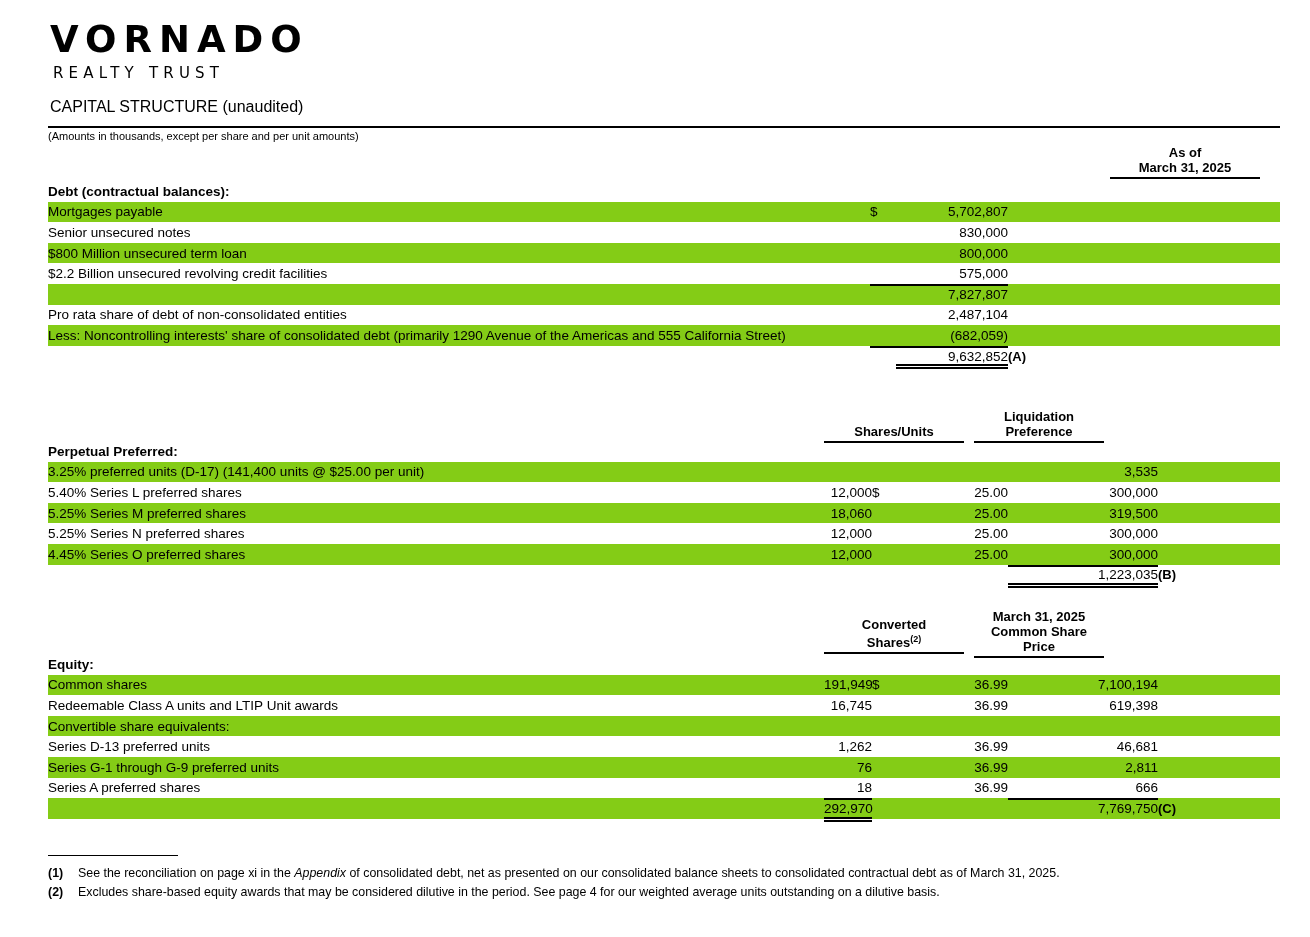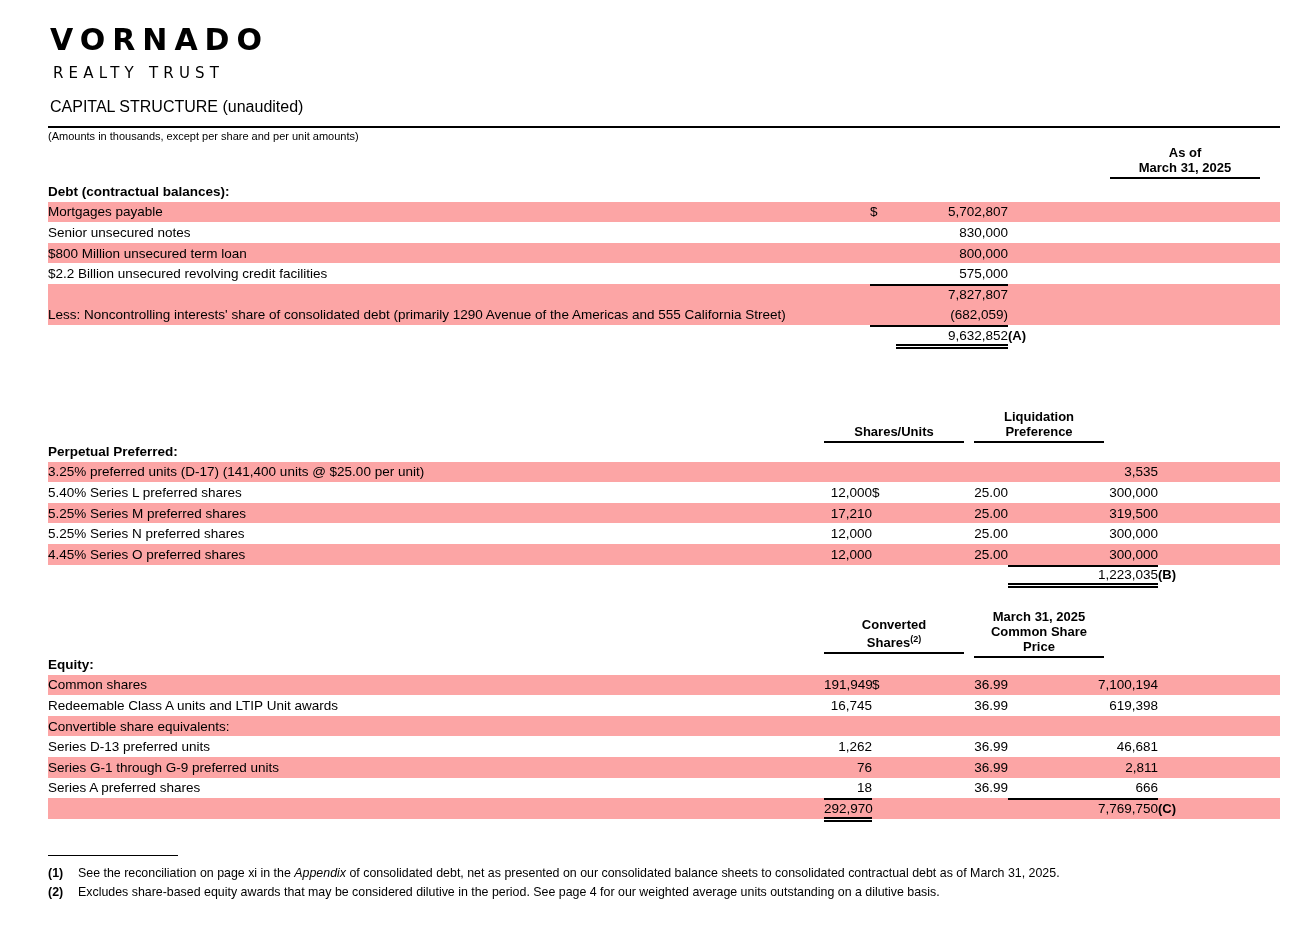--- a/index.html
+++ b/index.html
@@ -23,21 +23,21 @@
   }
 
   
   .logo-block {
     position: absolute;
     left: 50px;
     top: 20px;
   }
   .logo-word {
     font-family: "DejaVu Sans", sans-serif;
-    font-size: 30px;
+    font-size: 37px;
     font-weight: bold;
     letter-spacing: 7px;
     line-height: 40px;
     color: #000;
   }
   .logo-sub {
     font-family: "DejaVu Sans", sans-serif;
     font-size: 15px;
     letter-spacing: 5.2px;
     line-height: 14px;
@@ -78,21 +78,21 @@
     border-collapse: collapse;
     table-layout: fixed;
     font-size: 13.5px;
   }
   table.fin td {
     padding: 0;
     height: 20.6px;
     vertical-align: middle;
     white-space: nowrap;
   }
-  .shade { background: #fca5a5; }
+  .shade { background: #84cc16; }
   .lbl { padding-left: 0; }
   .num { text-align: right; padding-right: 3px; }
   .cur { text-align: left; padding-left: 4px; }
   .tag { text-align: left; padding-left: 6px; font-weight: bold; font-size: 13px;}
   .bold { font-weight: bold; }
 
   
   .in1 { padding-left: 32px; }
   .in2 { padding-left: 66px; }
   .in3 { padding-left: 35px; }
@@ -222,20 +222,28 @@
 
       <tr class="shade">
         <td class="lbl"></td>
         <td></td>
         <td class="topline"></td>
         <td class="num topline">7,827,807</td>
         <td></td>
           <td></td>
       </tr>
 
+      <tr>
+        <td class="lbl in1">Pro rata share of debt of non-consolidated entities</td>
+        <td></td>
+          <td></td>
+        <td class="num">2,487,104</td>
+        <td></td>
+          <td></td>
+      </tr>
       <tr class="shade">
         <td class="lbl in1">Less: Noncontrolling interests' share of consolidated debt (primarily 1290 Avenue of the Americas and 555 California Street)</td>
         <td></td>
           <td></td>
         <td class="num">(682,059)</td>
         <td></td>
           <td></td>
       </tr>
 
       <tr>
@@ -289,21 +297,21 @@
       <tr>
         <td class="lbl">5.40% Series L preferred shares</td>
         <td class="num">12,000</td>
         <td class="cur">$</td>
         <td class="num">25.00</td>
         <td class="num">300,000</td>
         <td></td>
       </tr>
       <tr class="shade">
         <td class="lbl">5.25% Series M preferred shares</td>
-        <td class="num">17,210</td>
+        <td class="num">18,060</td>
         <td class="cur"></td>
         <td class="num">25.00</td>
         <td class="num">319,500</td>
         <td></td>
       </tr>
       <tr>
         <td class="lbl">5.25% Series N preferred shares</td>
         <td class="num">12,000</td>
         <td class="cur"></td>
         <td class="num">25.00</td>

